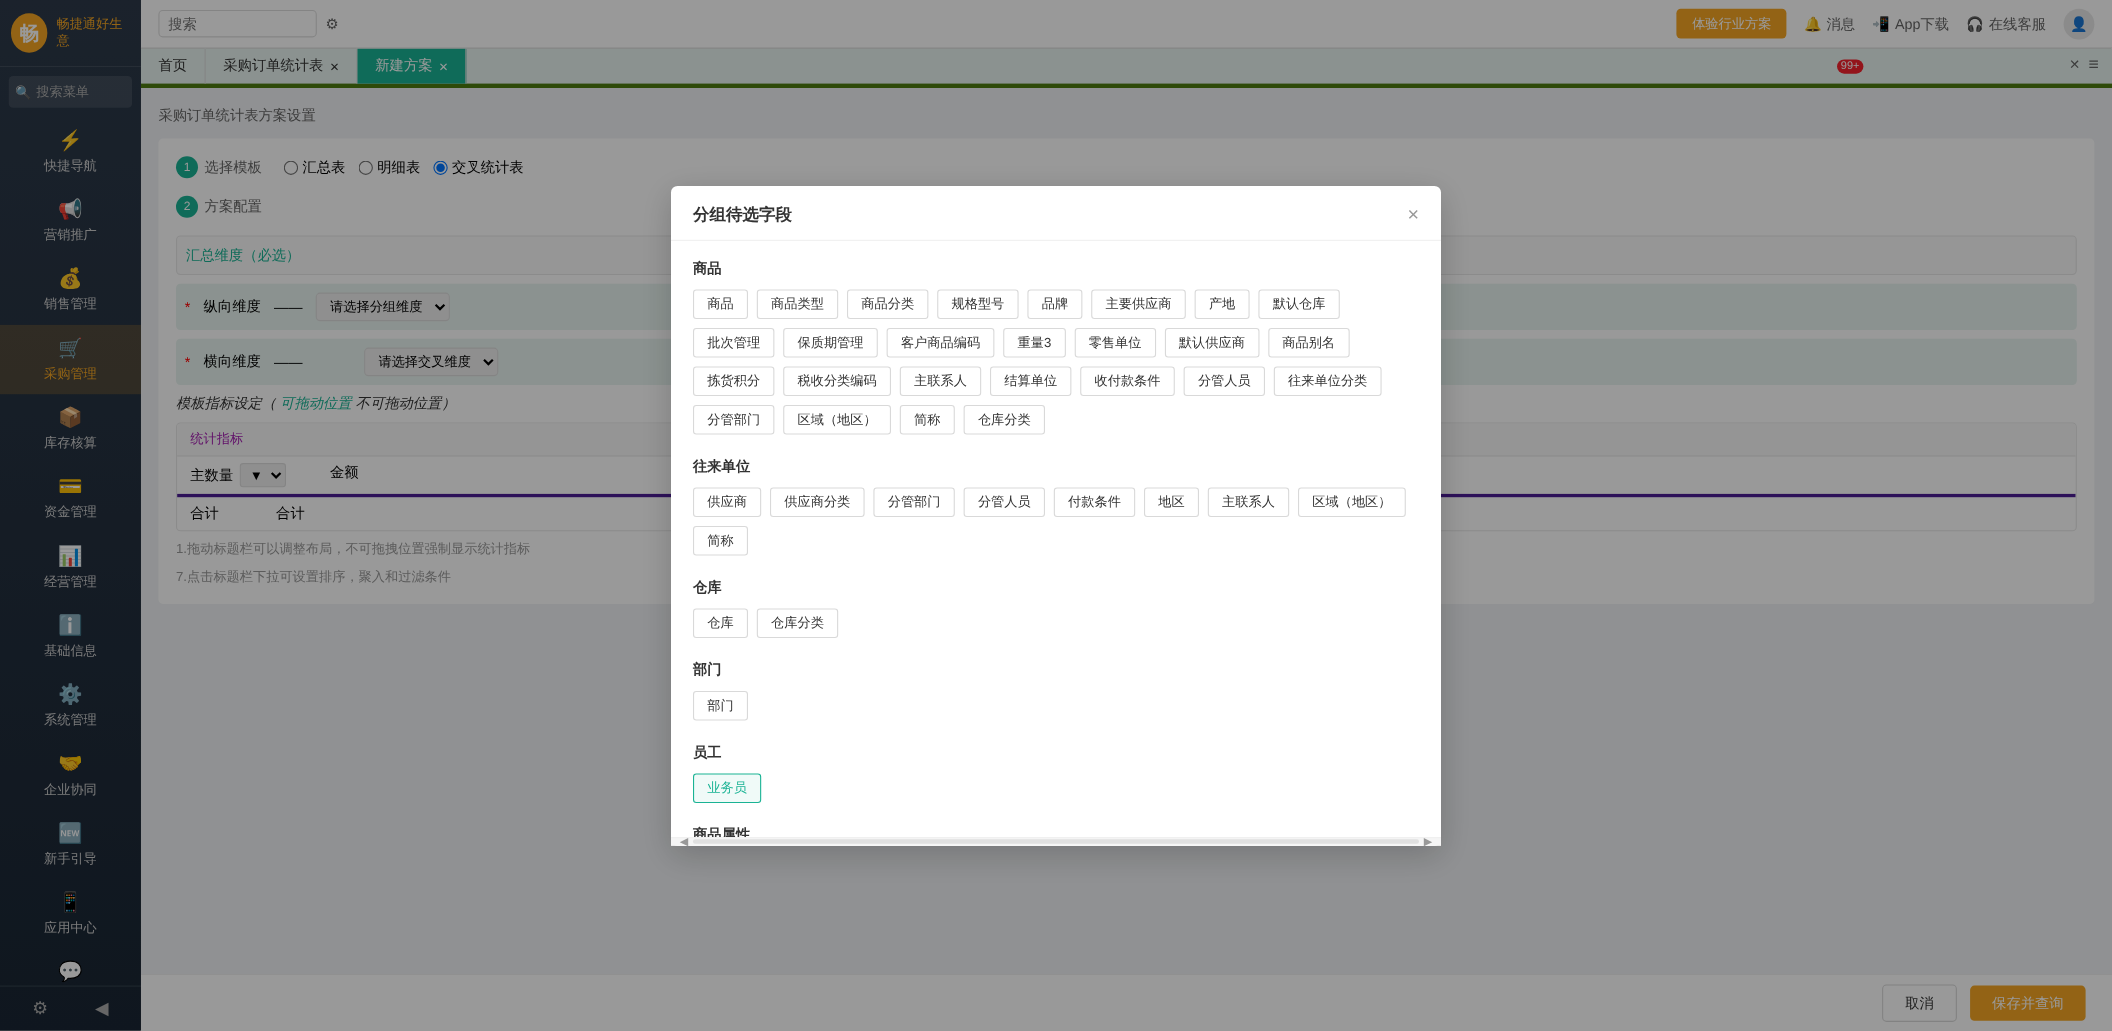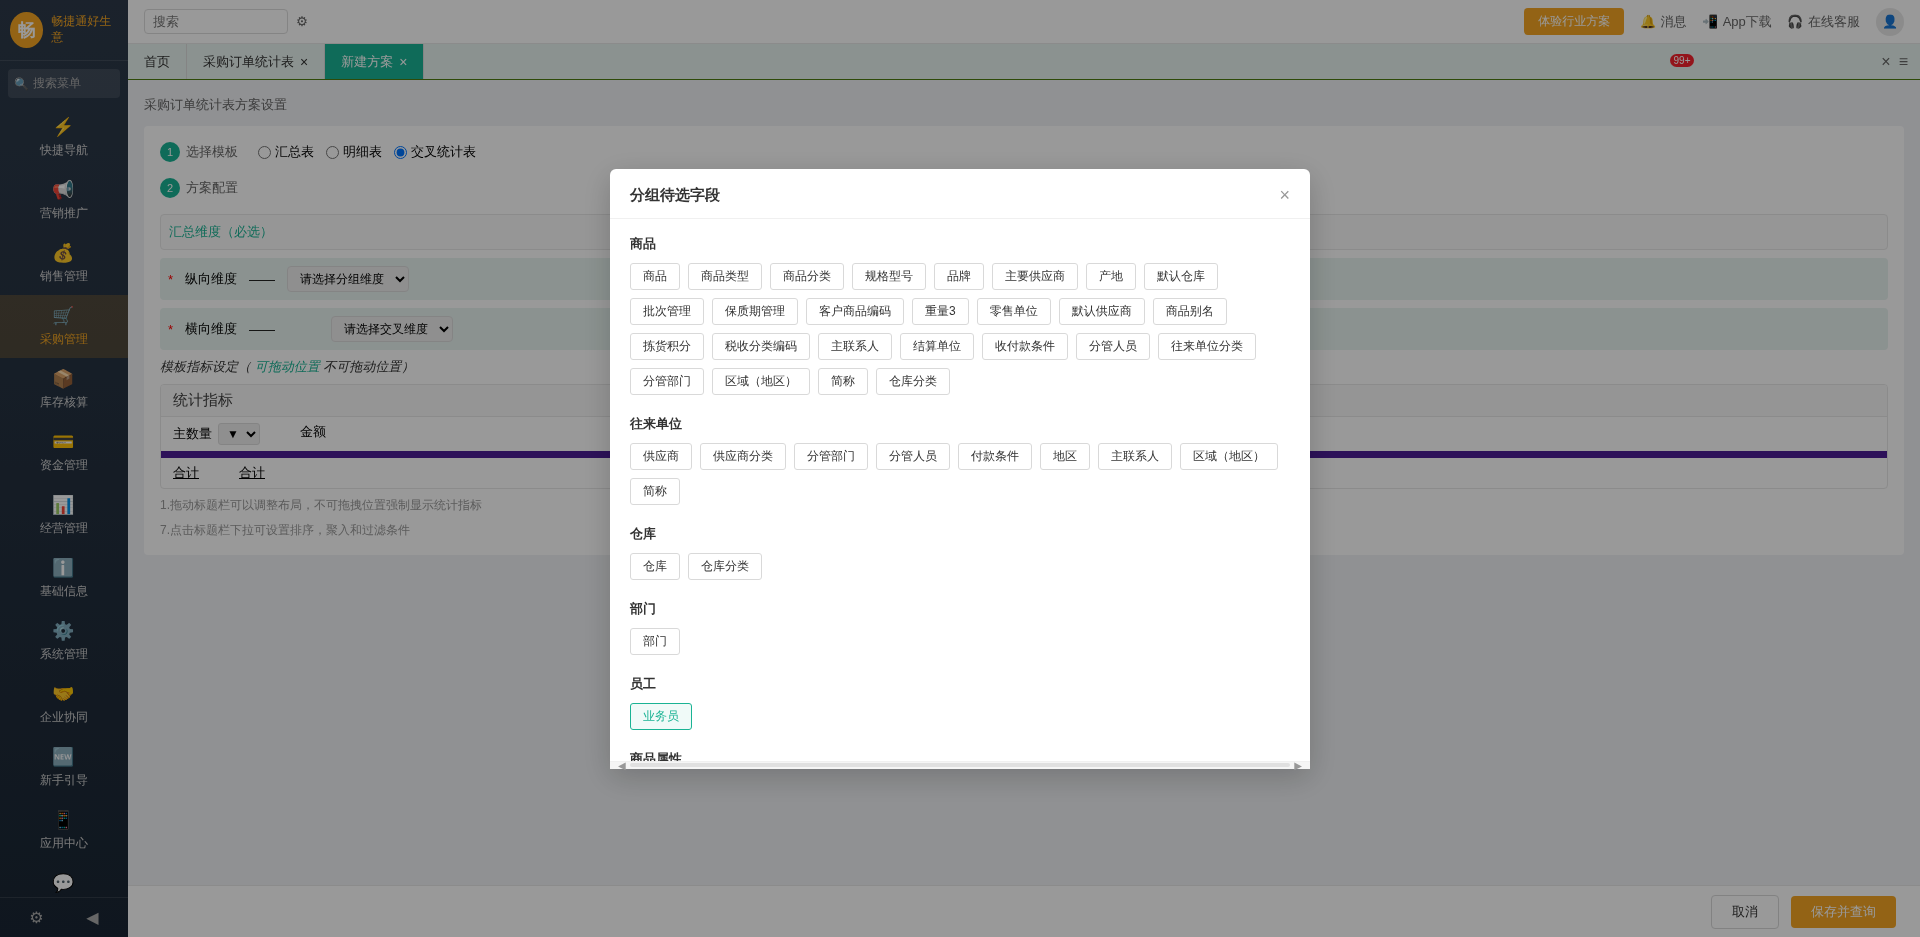--- a/index.html
+++ b/index.html
@@ -82,21 +82,21 @@
     }
     .avatar {
       width: 28px; height: 28px; background: #e8e8e8; border-radius: 50%;
       display: flex; align-items: center; justify-content: center; cursor: pointer;
     }
 
     
     .tabbar {
       position: fixed; left: 128px; top: 44px; right: 0; height: 36px;
       background: #e8f4f0; display: flex; align-items: center;
-      border-bottom: 1px solid #4d7c0f; z-index: 98;
+      border-bottom: 4px solid #4d7c0f; z-index: 98;
     }
     .tab {
       padding: 0 16px; height: 100%; display: flex; align-items: center;
       gap: 6px; cursor: pointer; font-size: 13px; color: #333;
       border-right: 1px solid #ddd;
     }
     .tab.active {
       background: #1ab394; color: white;
     }
     .tab-close {
@@ -374,31 +374,31 @@
       </div>
     </div>
 
     <div style="font-size:13px; color:#333; margin-bottom: 8px; font-style: italic;">
       <span>模板指标设定（</span>
       <span style="color:#1ab394; cursor:pointer;">可拖动位置</span>
       <span>不可拖动位置）</span>
     </div>
 
     <div style="border:1px solid #e8e8e8; border-radius:4px; overflow:hidden; margin-bottom:8px;">
-      <div style="background:#f9f9f9; padding:6px 12px; font-size:15px; color:#404040; border-bottom:1px solid #e8e8e8;">统计指标</div>
+      <div style="background:#f9f9f9; padding:6px 12px; font-size:12px; color:#a21caf; border-bottom:1px solid #e8e8e8;">统计指标</div>
       <div style="display:flex; padding:6px 12px; gap: 40px;">
         <div style="display:flex; align-items:center; gap:6px;">
           <span>主数量</span>
           <select style="font-size:12px; border:1px solid #ddd; padding:2px 4px; border-radius:3px;"><option>▼</option></select>
         </div>
         <div>
           <span>金额</span>
         </div>
       </div>
-      <div style="display:flex; padding:6px 12px; gap: 40px; border-top:7px solid #4c1d95;text-decoration:underline;">
+      <div style="display:flex; padding:6px 12px; gap: 52px; border-top:3px solid #4c1d95;">
         <div><span>合计</span></div>
         <div><span>合计</span></div>
       </div>
     </div>
 
     <div style="color:#999; font-size:12px; margin-bottom: 8px;">1.拖动标题栏可以调整布局，不可拖拽位置强制显示统计指标</div>
     <div style="color:#999; font-size:12px;">7.点击标题栏下拉可设置排序，聚入和过滤条件</div>
   </div>
 </div>
 

